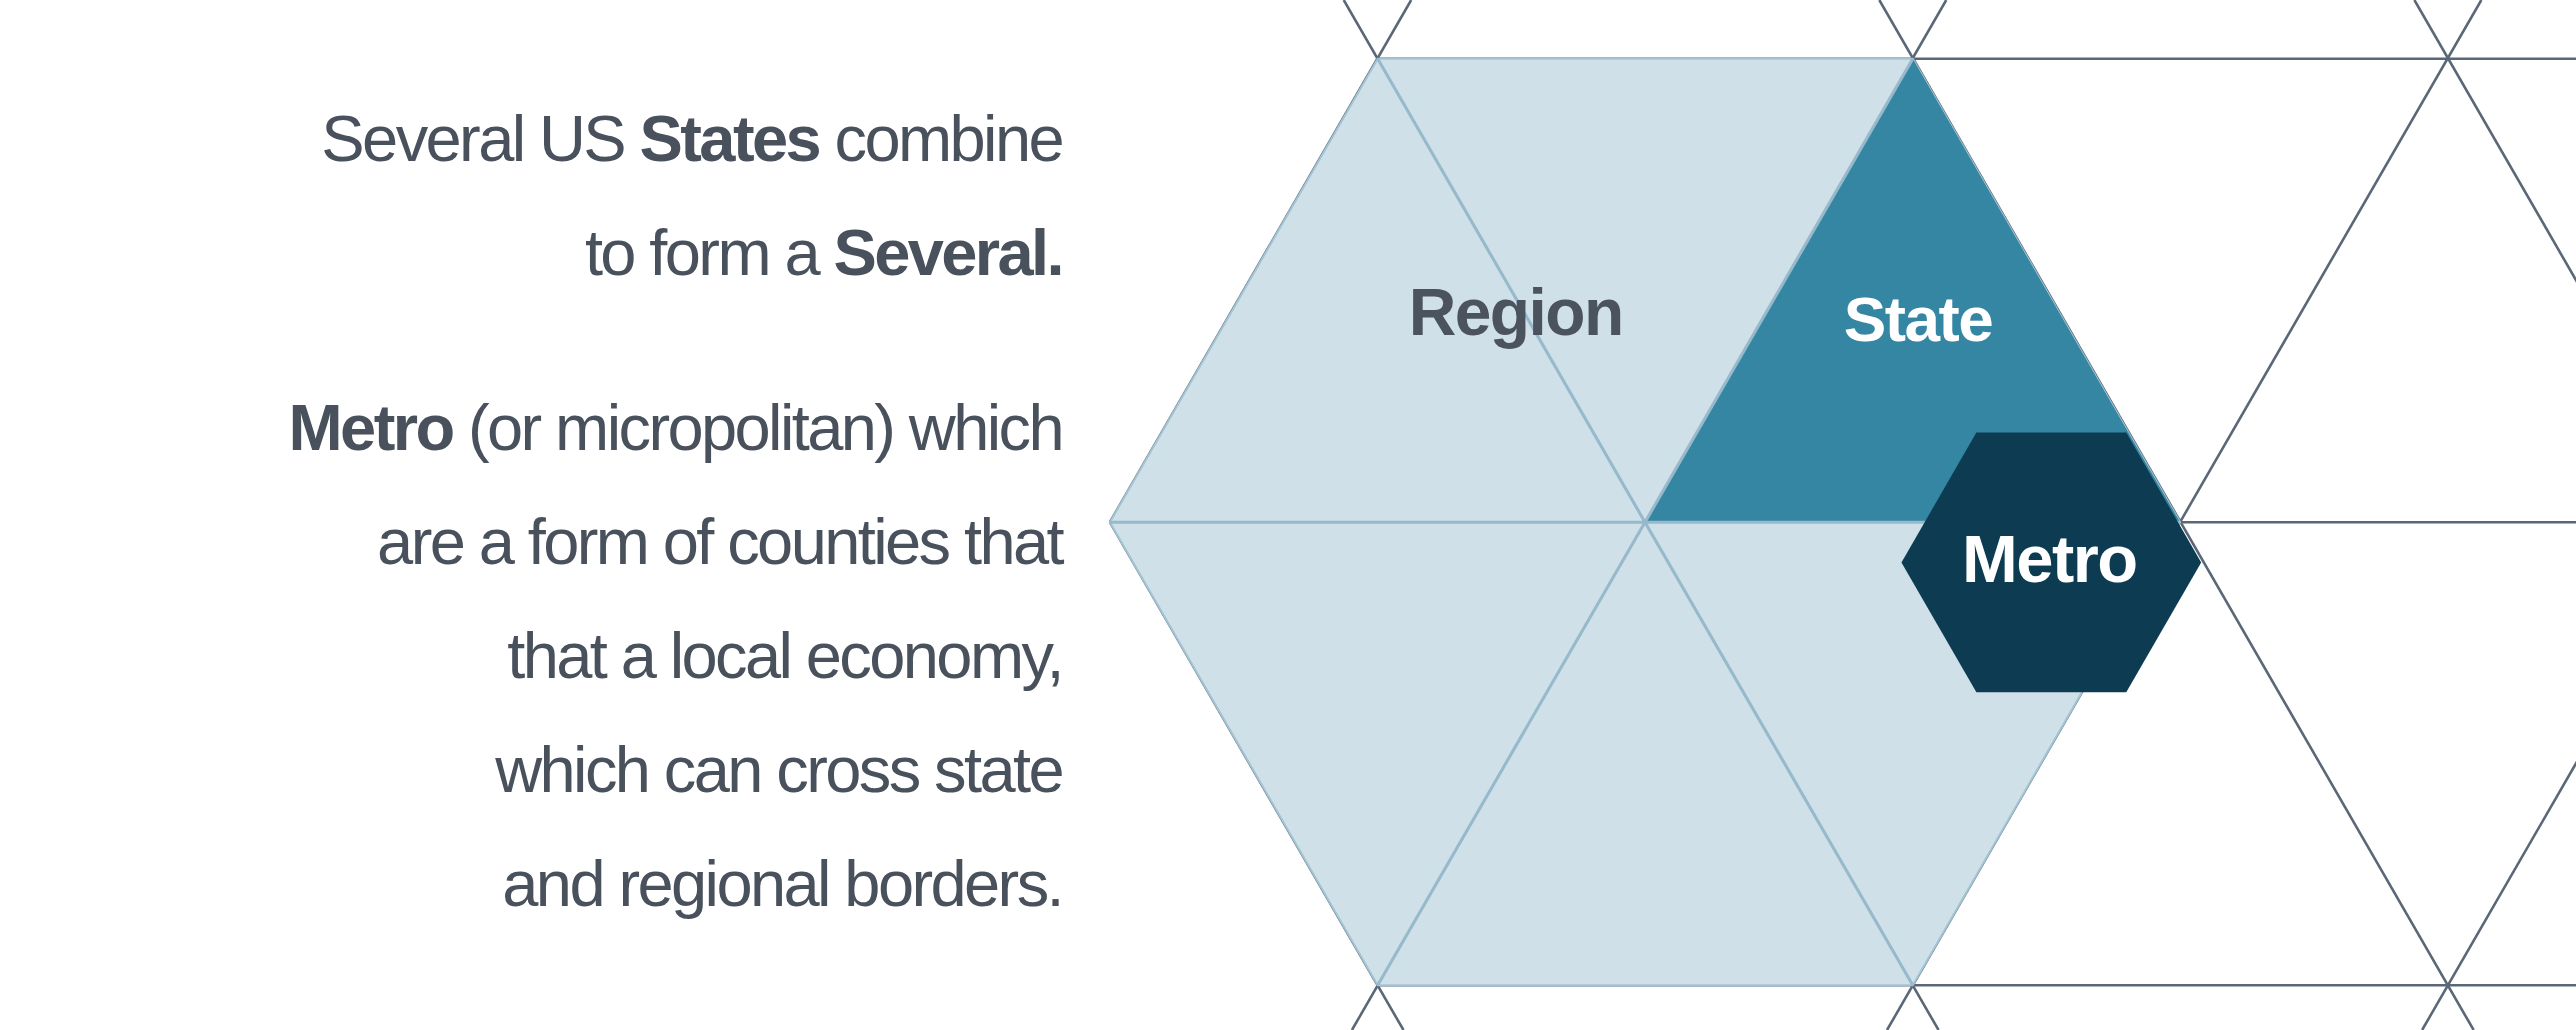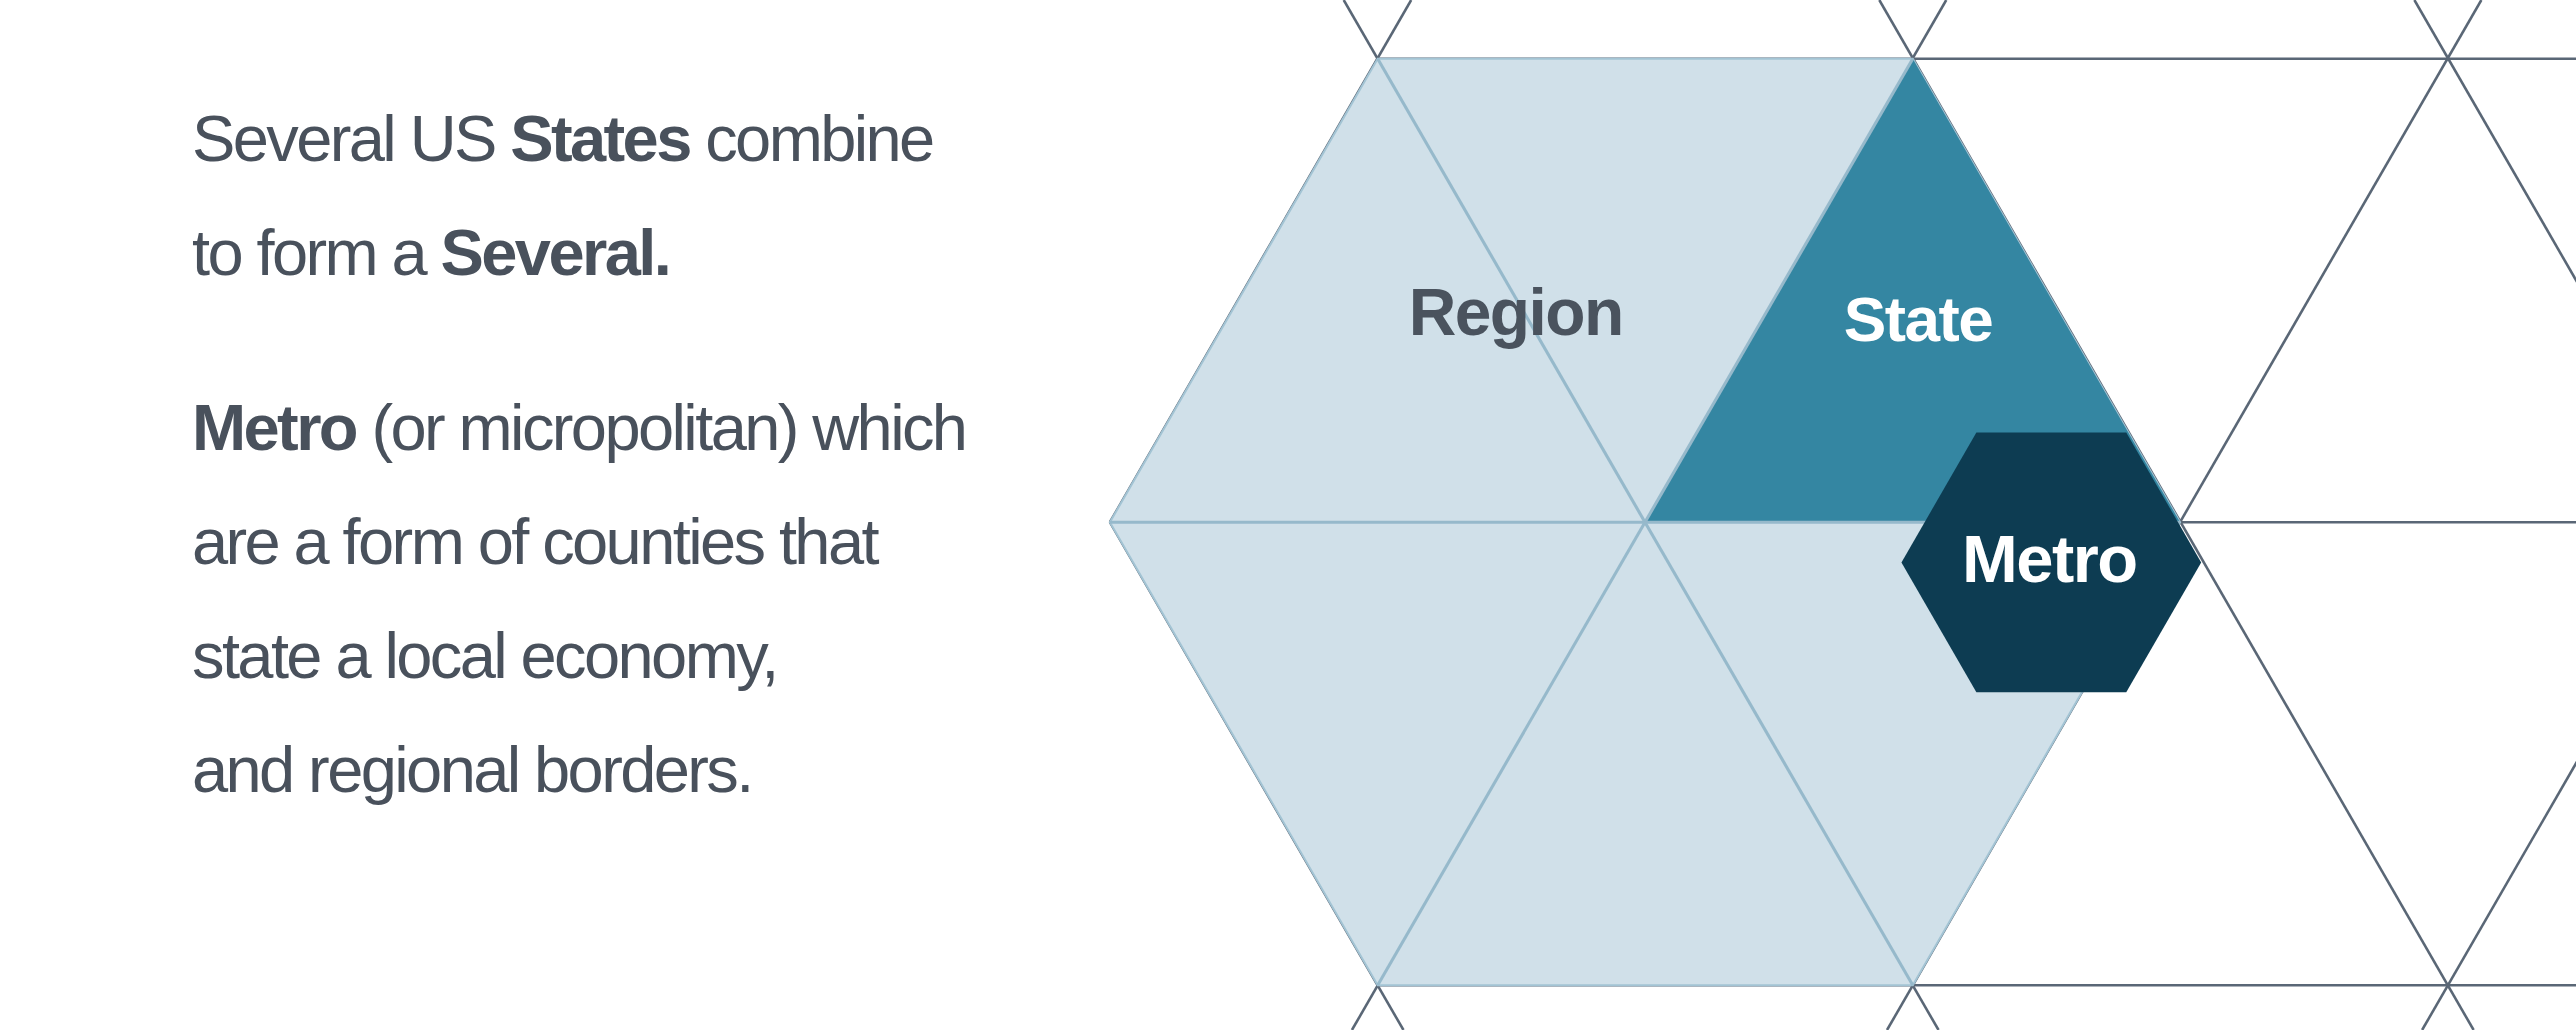--- a/index.html
+++ b/index.html
@@ -25,23 +25,23 @@
   .diagram-svg{position:absolute;left:0;top:0;}
   .grid-line{stroke:var(--grid-line);stroke-width:5;fill:none;}
   .region-hex{fill:var(--region-fill);stroke:var(--region-edge);stroke-width:4;}
   .radial{stroke:var(--radial);stroke-width:6;fill:none;}
   .state-tri{fill:var(--state-fill);}
   .metro-hex{fill:var(--metro-fill);}
   .svg-label{letter-spacing:-3px;font-weight:600;}
   .svg-label.dark{fill:var(--label-dark);}
   .svg-label.light{fill:var(--label-light);}
   .copy{
-    position:absolute;left:192px;width:886px;
+    position:absolute;left:176px;width:886px;
     color:var(--body-text);
-    font-size:65px;line-height:114px;letter-spacing:-2.6px;
+    font-size:65px;line-height:114px;letter-spacing:-2.6px;text-align:right;
   }
   .copy.p1{top:82px;}
   .copy.p2{top:371px;}
   .line{display:block;height:114px;white-space:nowrap;}
   .seg-bold{font-weight:700;}
 </style>
 </head>
 <body>
 
 <div class="stage">
@@ -88,18 +88,19 @@
   </svg>
 
   <div class="copy p1">
     <span class="line"><span>Several US </span><span class="seg-bold">States</span><span> combine</span></span>
     <span class="line"><span>to form a </span><span class="seg-bold">Several.</span></span>
   </div>
 
   <div class="copy p2">
     <span class="line"><span class="seg-bold">Metro</span><span> (or micropolitan) which</span></span>
     <span class="line"><span>are a form of counties that</span></span>
-    <span class="line"><span>state a local economy,</span></span>
+    <span class="line"><span>that a local economy,</span></span>
+    <span class="line"><span>which can cross state</span></span>
     <span class="line"><span>and regional borders.</span></span>
   </div>
 
 </div>
 
 
 </body></html>

